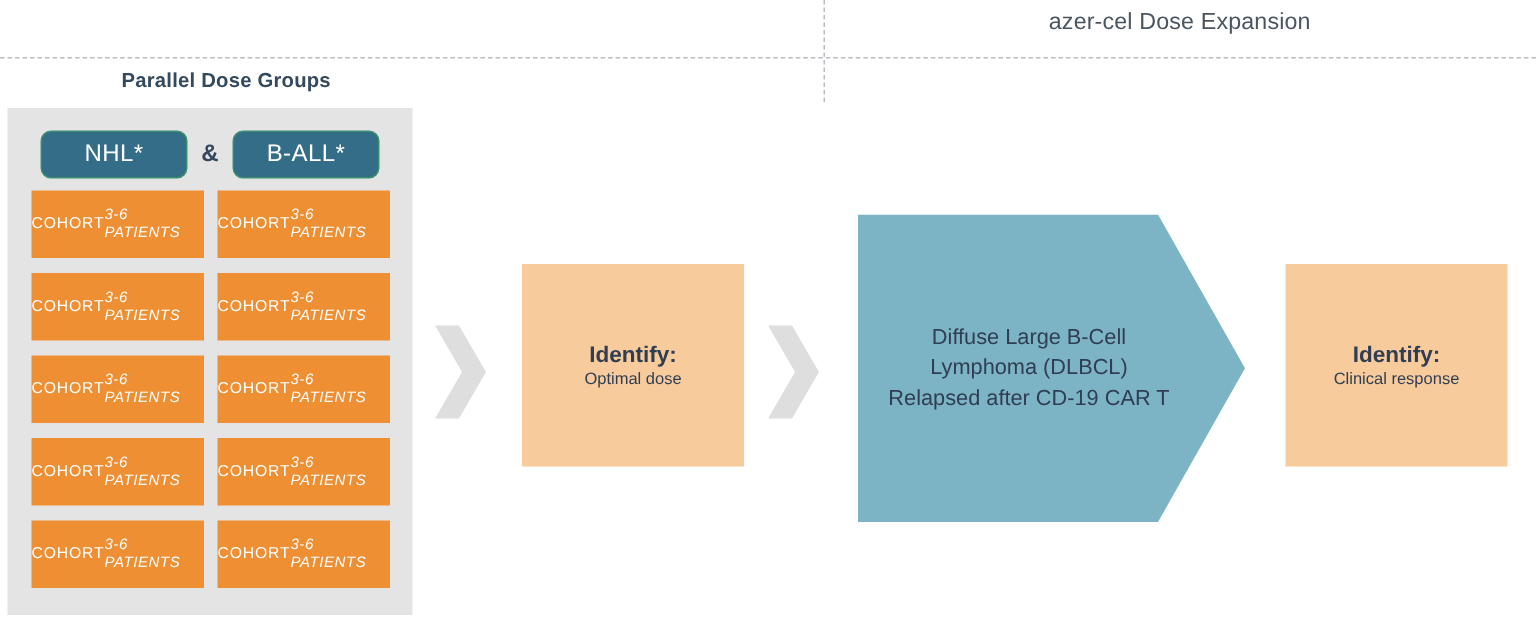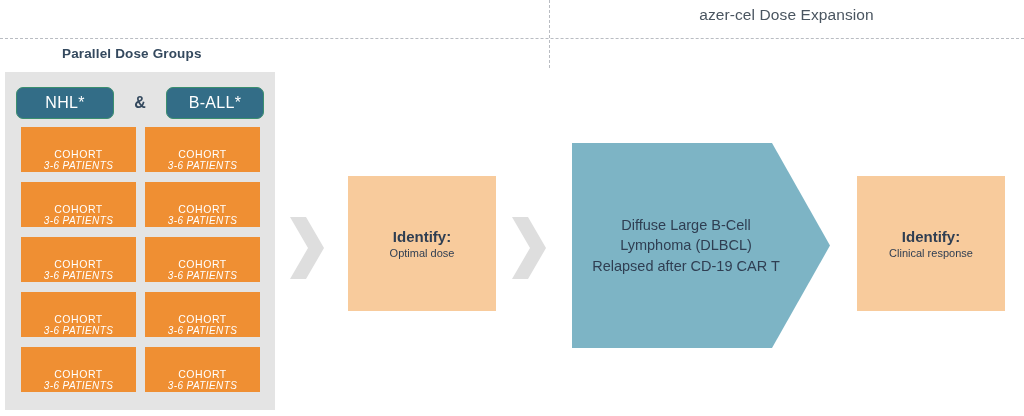--- a/index.html
+++ b/index.html
@@ -25,56 +25,56 @@
   .hdr{
     position:absolute;top:6px;
     font-size:15.5px;color:#4a5560;letter-spacing:.1px;
     text-align:center;white-space:nowrap;
   }
   .hdr-left{left:0;width:549px;}
   .hdr-right{left:549px;width:475px;}
   .hdr .bold-green{color:#1d7a43;font-weight:bold;}
 
   .subhdr{
-    position:absolute;left:62px;top:46px;
+    position:absolute;left:81px;top:46px;
     font-size:13.5px;font-weight:bold;color:#34495e;
     letter-spacing:.15px;white-space:nowrap;
   }
 
   
   .panel{
     position:absolute;left:5px;top:72px;width:270px;height:338px;
     background:#e4e4e4;
   }
 
   
   .badge-row{
     position:absolute;left:5px;top:86px;width:270px;height:34px;
-    display:flex;align-items:center;justify-content:center;gap:19px;
+    display:flex;align-items:center;justify-content:center;gap:8px;
   }
   .badge{
     width:98px;height:32px;box-sizing:border-box;
     background:#336d87;border:1.5px solid #3b8f6e;border-radius:7px;
     color:#ffffff;font-size:16px;letter-spacing:.3px;
     display:flex;align-items:center;justify-content:center;
   }
   .amp{
     color:#34495e;font-size:16px;font-weight:bold;
     width:14px;text-align:center;
   }
 
   
   .cohort-grid{
     position:absolute;left:21px;top:127px;width:239px;
     display:flex;flex-direction:column;gap:10px;
   }
   .cohort-row{display:flex;gap:9px;}
   .cohort{
     width:115px;height:45px;background:#ef8f33;
-    display:flex;flex-direction:column;align-items:center;justify-content:flex-end;
+    display:flex;flex-direction:row;align-items:center;justify-content:center;
     color:#ffffff;line-height:1.18;
   }
   .cohort .c1{font-size:10.5px;letter-spacing:.55px;}
   .cohort .c2{font-size:10px;letter-spacing:.4px;font-style:italic;}
 
   
   .chev{position:absolute;width:38px;height:66px;}
   .chev svg{display:block;}
   .chev-1{left:288px;top:215px;}
   .chev-2{left:510px;top:215px;}

